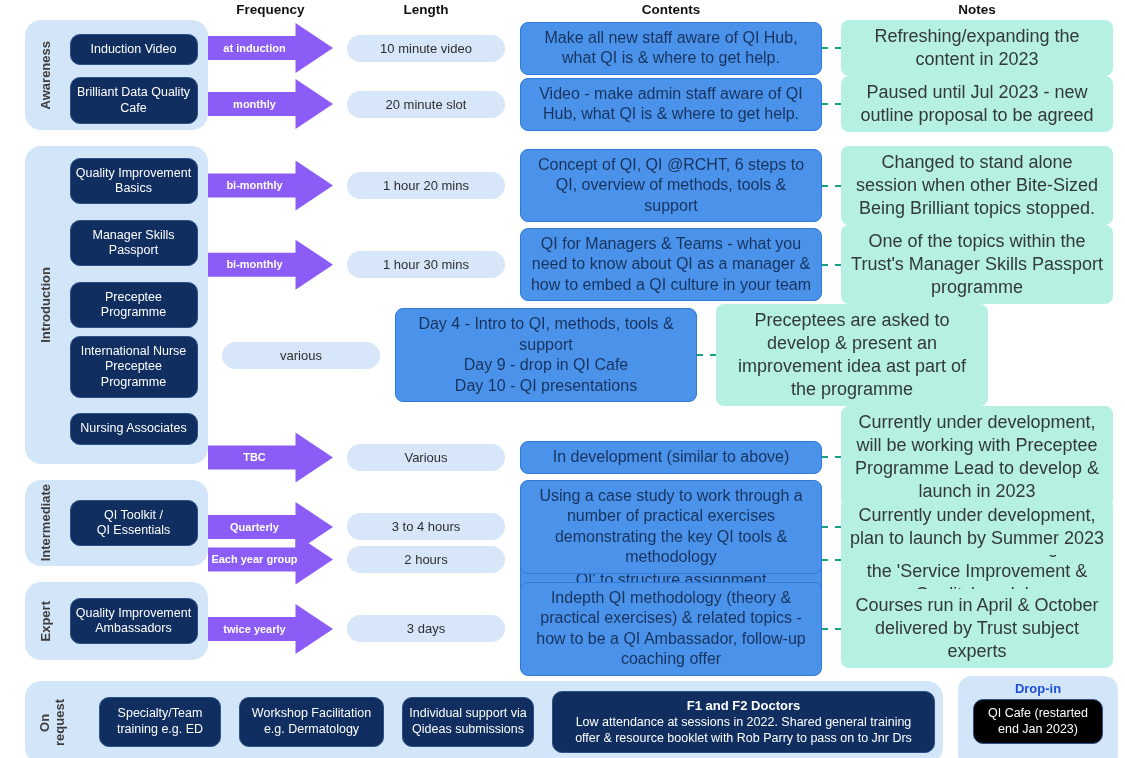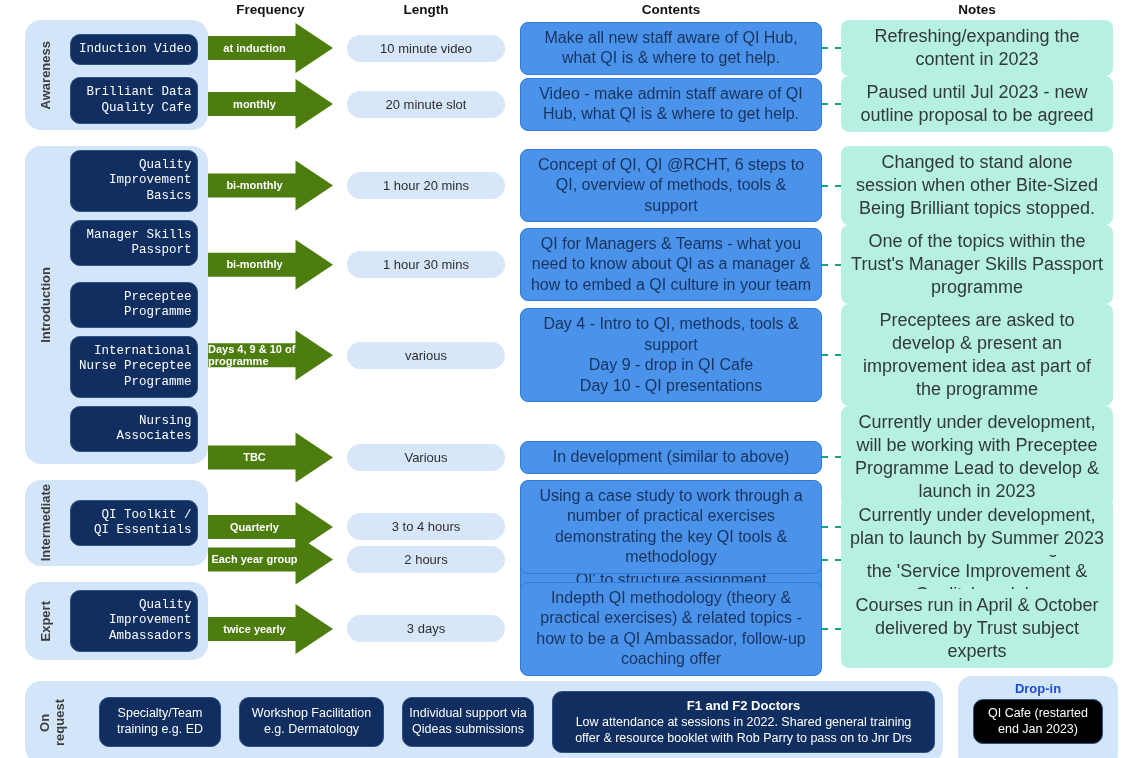--- a/index.html
+++ b/index.html
@@ -29,33 +29,32 @@
   .cat-label-wrap { width:42px; display:flex; align-items:center; justify-content:center; }
   .vlabel {
     writing-mode:vertical-rl; transform:rotate(180deg);
     font-weight:700; font-size:13px; color:#3d3d3d; text-align:center; line-height:1.15;
     white-space:pre-line;
   }
   .cat-items { flex:1; display:flex; flex-direction:column; padding:4px 8px 4px 0; }
   .cat-slot { flex:1; display:flex; align-items:center; justify-content:center; }
   .course-box {
     background:#102e5f; border:1.5px solid #2e5188; color:#fff; border-radius:10px;
-    width:128px; padding:7px 5px; text-align:right; font-size:12.5px; line-height:1.22;
+    width:128px; padding:7px 5px; text-align:center; font-size:12.5px; line-height:1.22;
     white-space:pre-line;
-    font-family:Liberation Mono, monospace;
   }
 
   .rows { flex:1; display:flex; flex-direction:column; }
   .row { flex:1; display:flex; align-items:center; }
   .arrow {
-    width:125px; height:50px; flex-shrink:0; background:#4d7c0f;
+    width:125px; height:50px; flex-shrink:0; background:#8b5cf6;
     clip-path:polygon(0 26%, 70% 26%, 70% 0, 100% 50%, 70% 100%, 70% 74%, 0 74%);
     display:flex; align-items:center; justify-content:center;
     padding-right:32px; color:#fff; font-weight:700; font-size:11px;
-    text-align:left; line-height:1.15;
+    text-align:center; line-height:1.15;
   }
   .pill {
     width:158px; margin-left:14px; flex-shrink:0; background:#d7e6f9; border-radius:15px;
     padding:6px 6px; text-align:center; font-size:13px; color:#2e2e2e;
   }
   .contents {
     width:302px; margin-left:15px; flex-shrink:0;
     background:#4b93ea; border:1px solid #2e7ad6; border-radius:8px;
     padding:5px 8px; text-align:center; font-size:16px; color:#17335e; line-height:1.28;
     white-space:pre-line;
@@ -176,23 +175,20 @@
       <div class="row">
         <div class="arrow">
             <span>bi-monthly</span>
           </div>
         <div class="pill">1 hour 30 mins</div>
         <div class="contents">QI for Managers &amp; Teams - what you need to know about QI as a manager &amp; how to embed a QI culture in your team</div>
         <div class="connector"></div>
         <div class="notes">One of the topics within the Trust's Manager Skills Passport programme</div>
       </div>
       <div class="row">
-        <div class="arrow">
-            <span>Days 4, 9 &amp; 10 of programme</span>
-          </div>
         <div class="pill">various</div>
         <div class="contents">Day 4 - Intro to QI, methods, tools &amp; support
 Day 9 - drop in QI Cafe
 Day 10 - QI presentations</div>
         <div class="connector"></div>
         <div class="notes">Preceptees are asked to develop &amp; present an improvement idea ast part of the programme</div>
       </div>
       <div class="row">
         <div class="arrow">
             <span>TBC</span>

